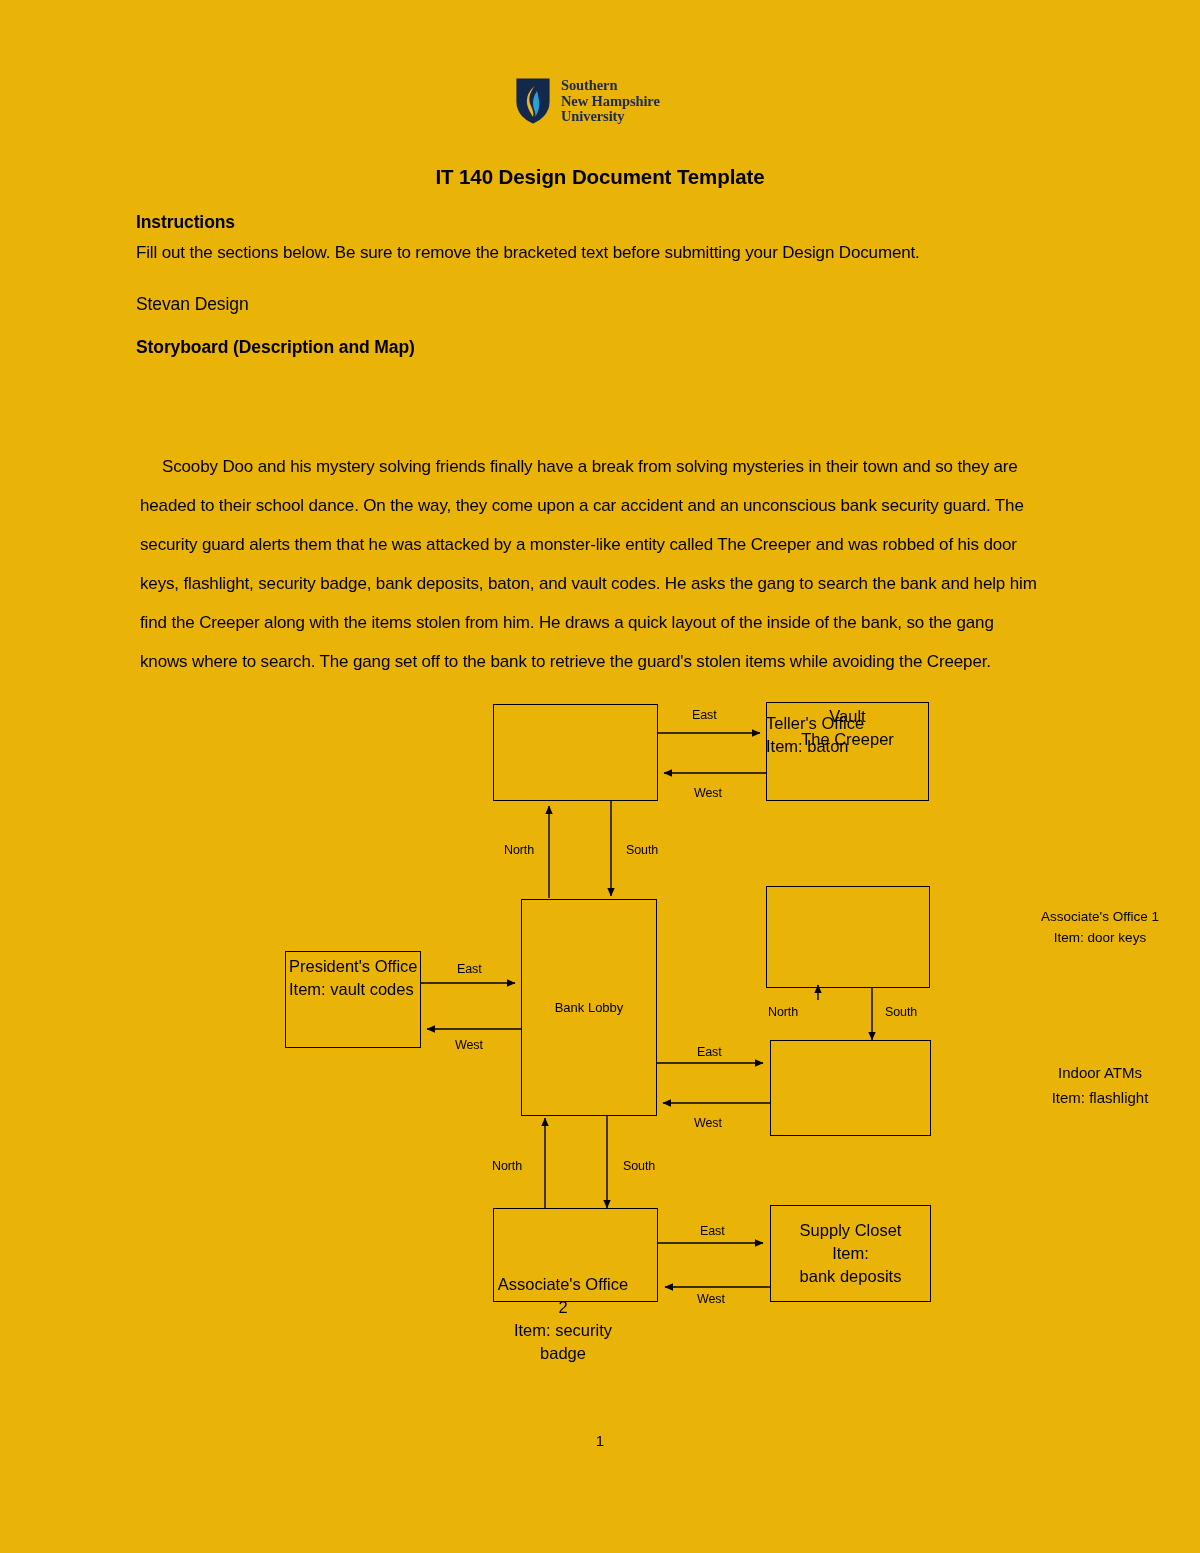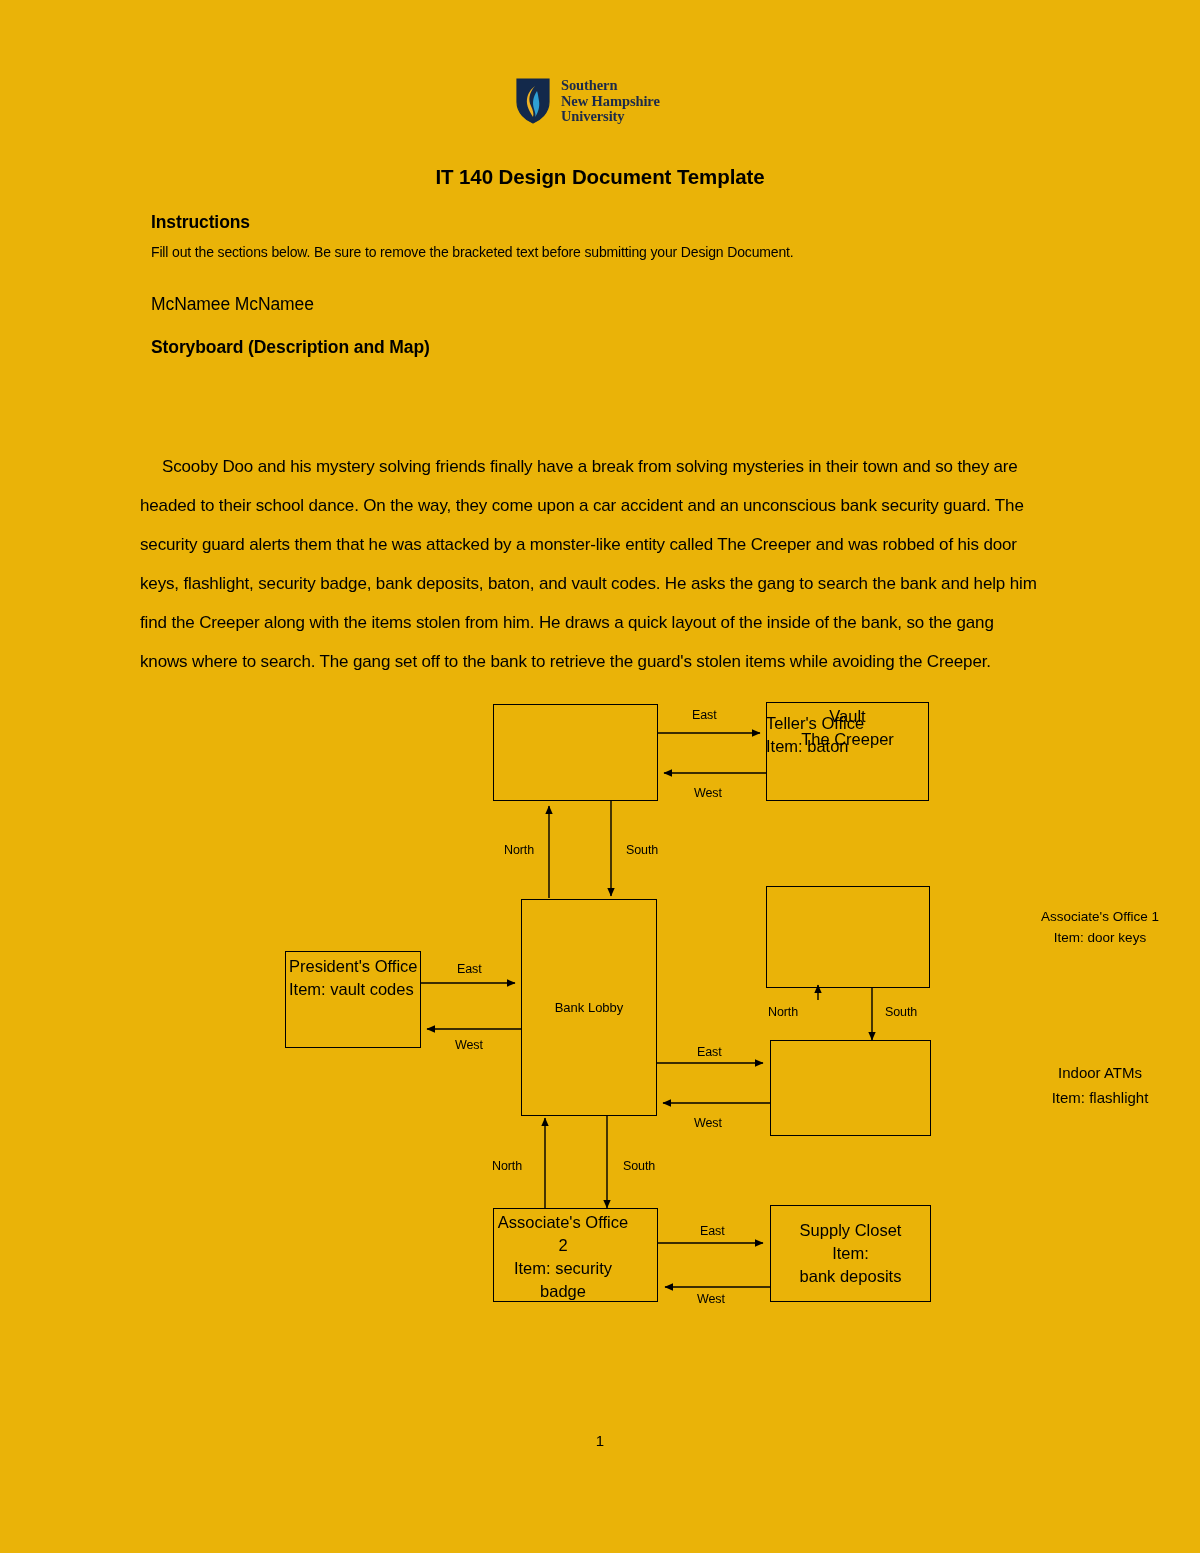--- a/index.html
+++ b/index.html
@@ -50,32 +50,32 @@
     left: 0;
     top: 165px;
     width: 1200px;
     text-align: center;
     font-size: 20.5px;
     font-weight: bold;
     letter-spacing: -0.1px;
   }
   .body-col {
     position: absolute;
-    left: 151px;
+    left: 136px;
     top: 212px;
     width: 905px;
   }
   .h-sub {
     font-size: 17.5px;
     font-weight: bold;
     letter-spacing: -0.1px;
     margin: 0 0 4px 0;
   }
   .para {
-    font-size: 14px;
+    font-size: 17px;
     line-height: 31px;
     margin: 0;
     letter-spacing: -0.15px;
   }
   .spacer-sm { height: 22px; }
   .spacer-md { height: 26px; }
   .name-line {
     font-size: 17.5px;
     margin: 0;
     letter-spacing: -0.1px;
@@ -162,21 +162,21 @@
       <div>University</div>
     </div>
   </div>
 
   <div class="doc-title">IT 140 Design Document Template</div>
 
   <div class="body-col">
     <p class="h-sub">Instructions</p>
     <p class="para">Fill out the sections below. Be sure to remove the bracketed text before submitting your Design Document.</p>
     <div class="spacer-md"></div>
-    <p class="name-line">McNamee McNamee</p>
+    <p class="name-line">Stevan Design</p>
     <div class="spacer-sm"></div>
     <p class="h-sub">Storyboard (Description and Map)</p>
   </div>
 
   <div class="story-para">Scooby Doo and his mystery solving friends finally have a break from solving mysteries in their town and so they are headed to their school dance. On the way, they come upon a car accident and an unconscious bank security guard. The security guard alerts them that he was attacked by a monster-like entity called The Creeper and was robbed of his door keys, flashlight, security badge, bank deposits, baton, and vault codes. He asks the gang to search the bank and help him find the Creeper along with the items stolen from him. He draws a quick layout of the inside of the bank, so the gang knows where to search. The gang set off to the bank to retrieve the guard's stolen items while avoiding the Creeper.</div>
 
   <svg id="diagram" viewBox="0 0 1200 1553" xmlns="http://www.w3.org/2000/svg">
     <defs>
       <marker id="arr" markerWidth="9" markerHeight="9" refX="8" refY="4.5" orient="auto" markerUnits="userSpaceOnUse">
         <path d="M0,0.8 L8.6,4.5 L0,8.2 Z" fill="#000"></path>
@@ -220,21 +220,21 @@
 Item: vault codes</div>
 
   <div class="node" style="left:521px; top:899px; width:136px; height:217px;"></div>
   <div class="node-label ctr" style="left:521px; top:996px; width:136px; font-size:13px;">Bank Lobby</div>
 
   <div class="node" style="left:766px; top:886px; width:164px; height:102px;"></div>
 
   <div class="node" style="left:770px; top:1040px; width:161px; height:96px;"></div>
 
   <div class="node" style="left:493px; top:1208px; width:165px; height:94px;"></div>
-  <div class="node-label ctr" style="left:493px; top:1211px; width:140px;text-align:center;">Associate's Office 2
+  <div class="node-label ctr" style="left:493px; top:1273px; width:140px;text-align:center;">Associate's Office 2
 Item: security
 badge</div>
 
   <div class="node" style="left:770px; top:1205px; width:161px; height:97px;"></div>
   <div class="node-label ctr" style="left:770px; top:1219px; width:161px;">Supply Closet
 Item:
 bank deposits</div>
 
   <div class="side-label" style="left:1010px; top:906px; width:180px;">Associate's Office 1
 Item: door keys</div>

